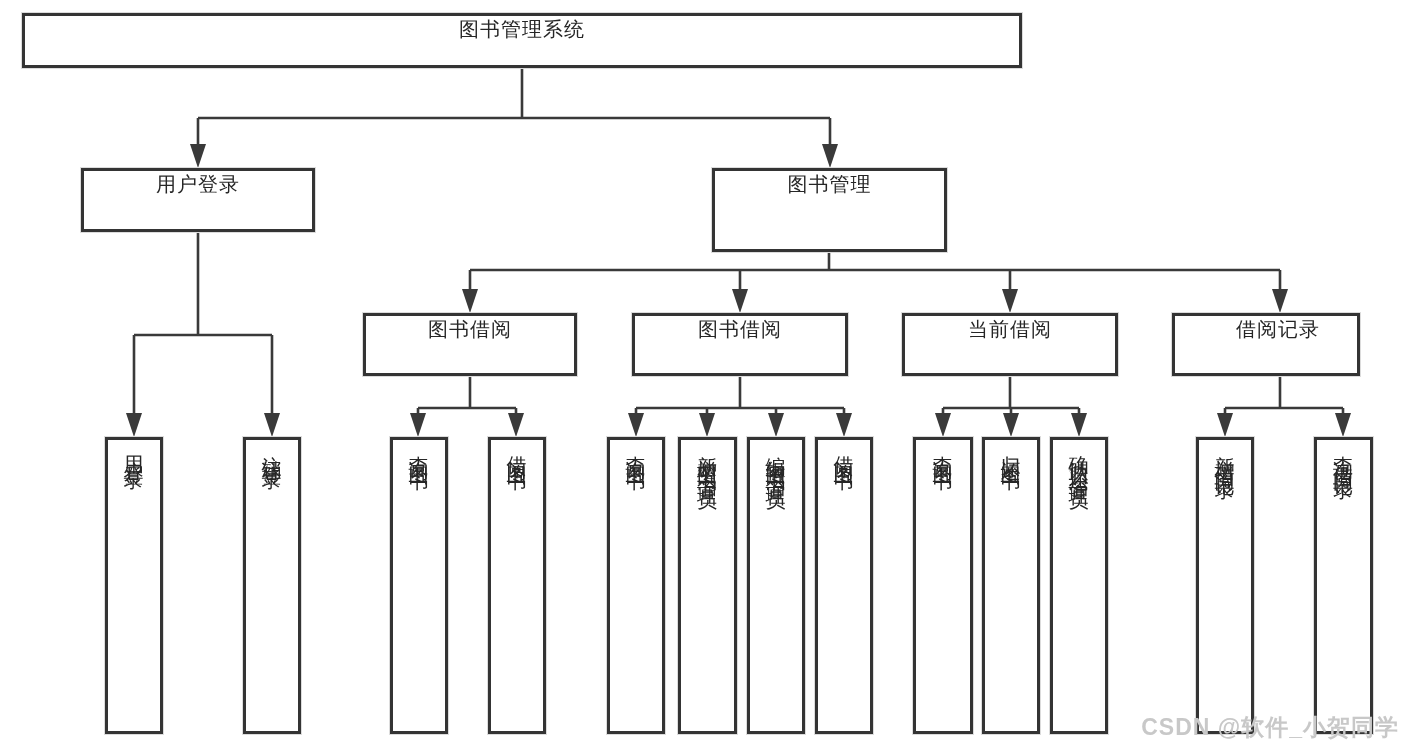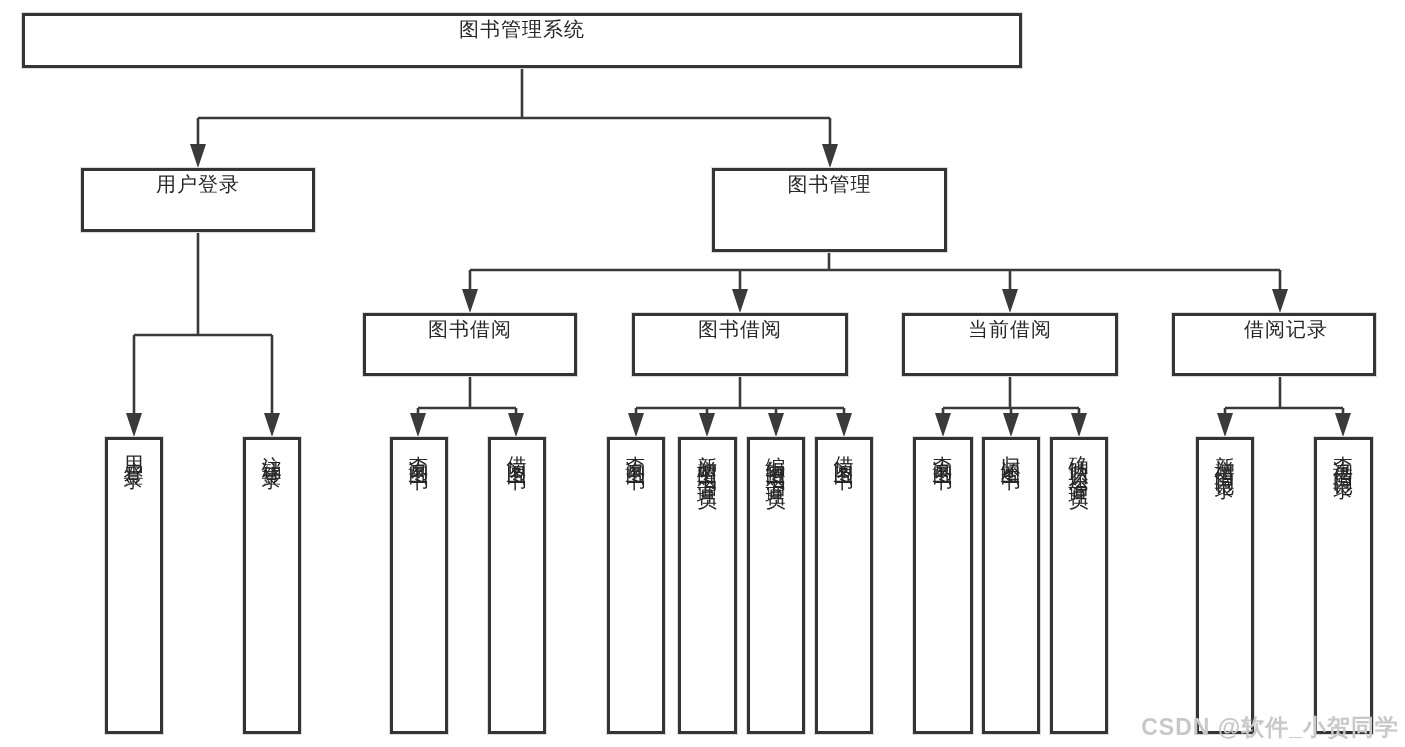--- a/index.html
+++ b/index.html
@@ -115,21 +115,21 @@
 
   <div class="box h" style="left:363px; top:313px; width:214px; height:63px;">
     <span>图书借阅</span>
   </div>
   <div class="box h" style="left:632px; top:313px; width:216px; height:63px;">
     <span>图书借阅</span>
   </div>
   <div class="box h" style="left:902px; top:313px; width:216px; height:63px;">
     <span>当前借阅</span>
   </div>
-  <div class="box h" style="left:1172px; top:313px; width:204px; height:63px;padding-left:24px;">
+  <div class="box h" style="left:1172px; top:313px; width:188px; height:63px;padding-left:24px;">
     <span>借阅记录</span>
   </div>
 
   <div class="box v" style="left:105px; top:437px; width:58px; height:297px;">
     <span>用户登录</span>
   </div>
   <div class="box v" style="left:243px; top:437px; width:58px; height:297px;">
     <span>注销登录</span>
   </div>
 

